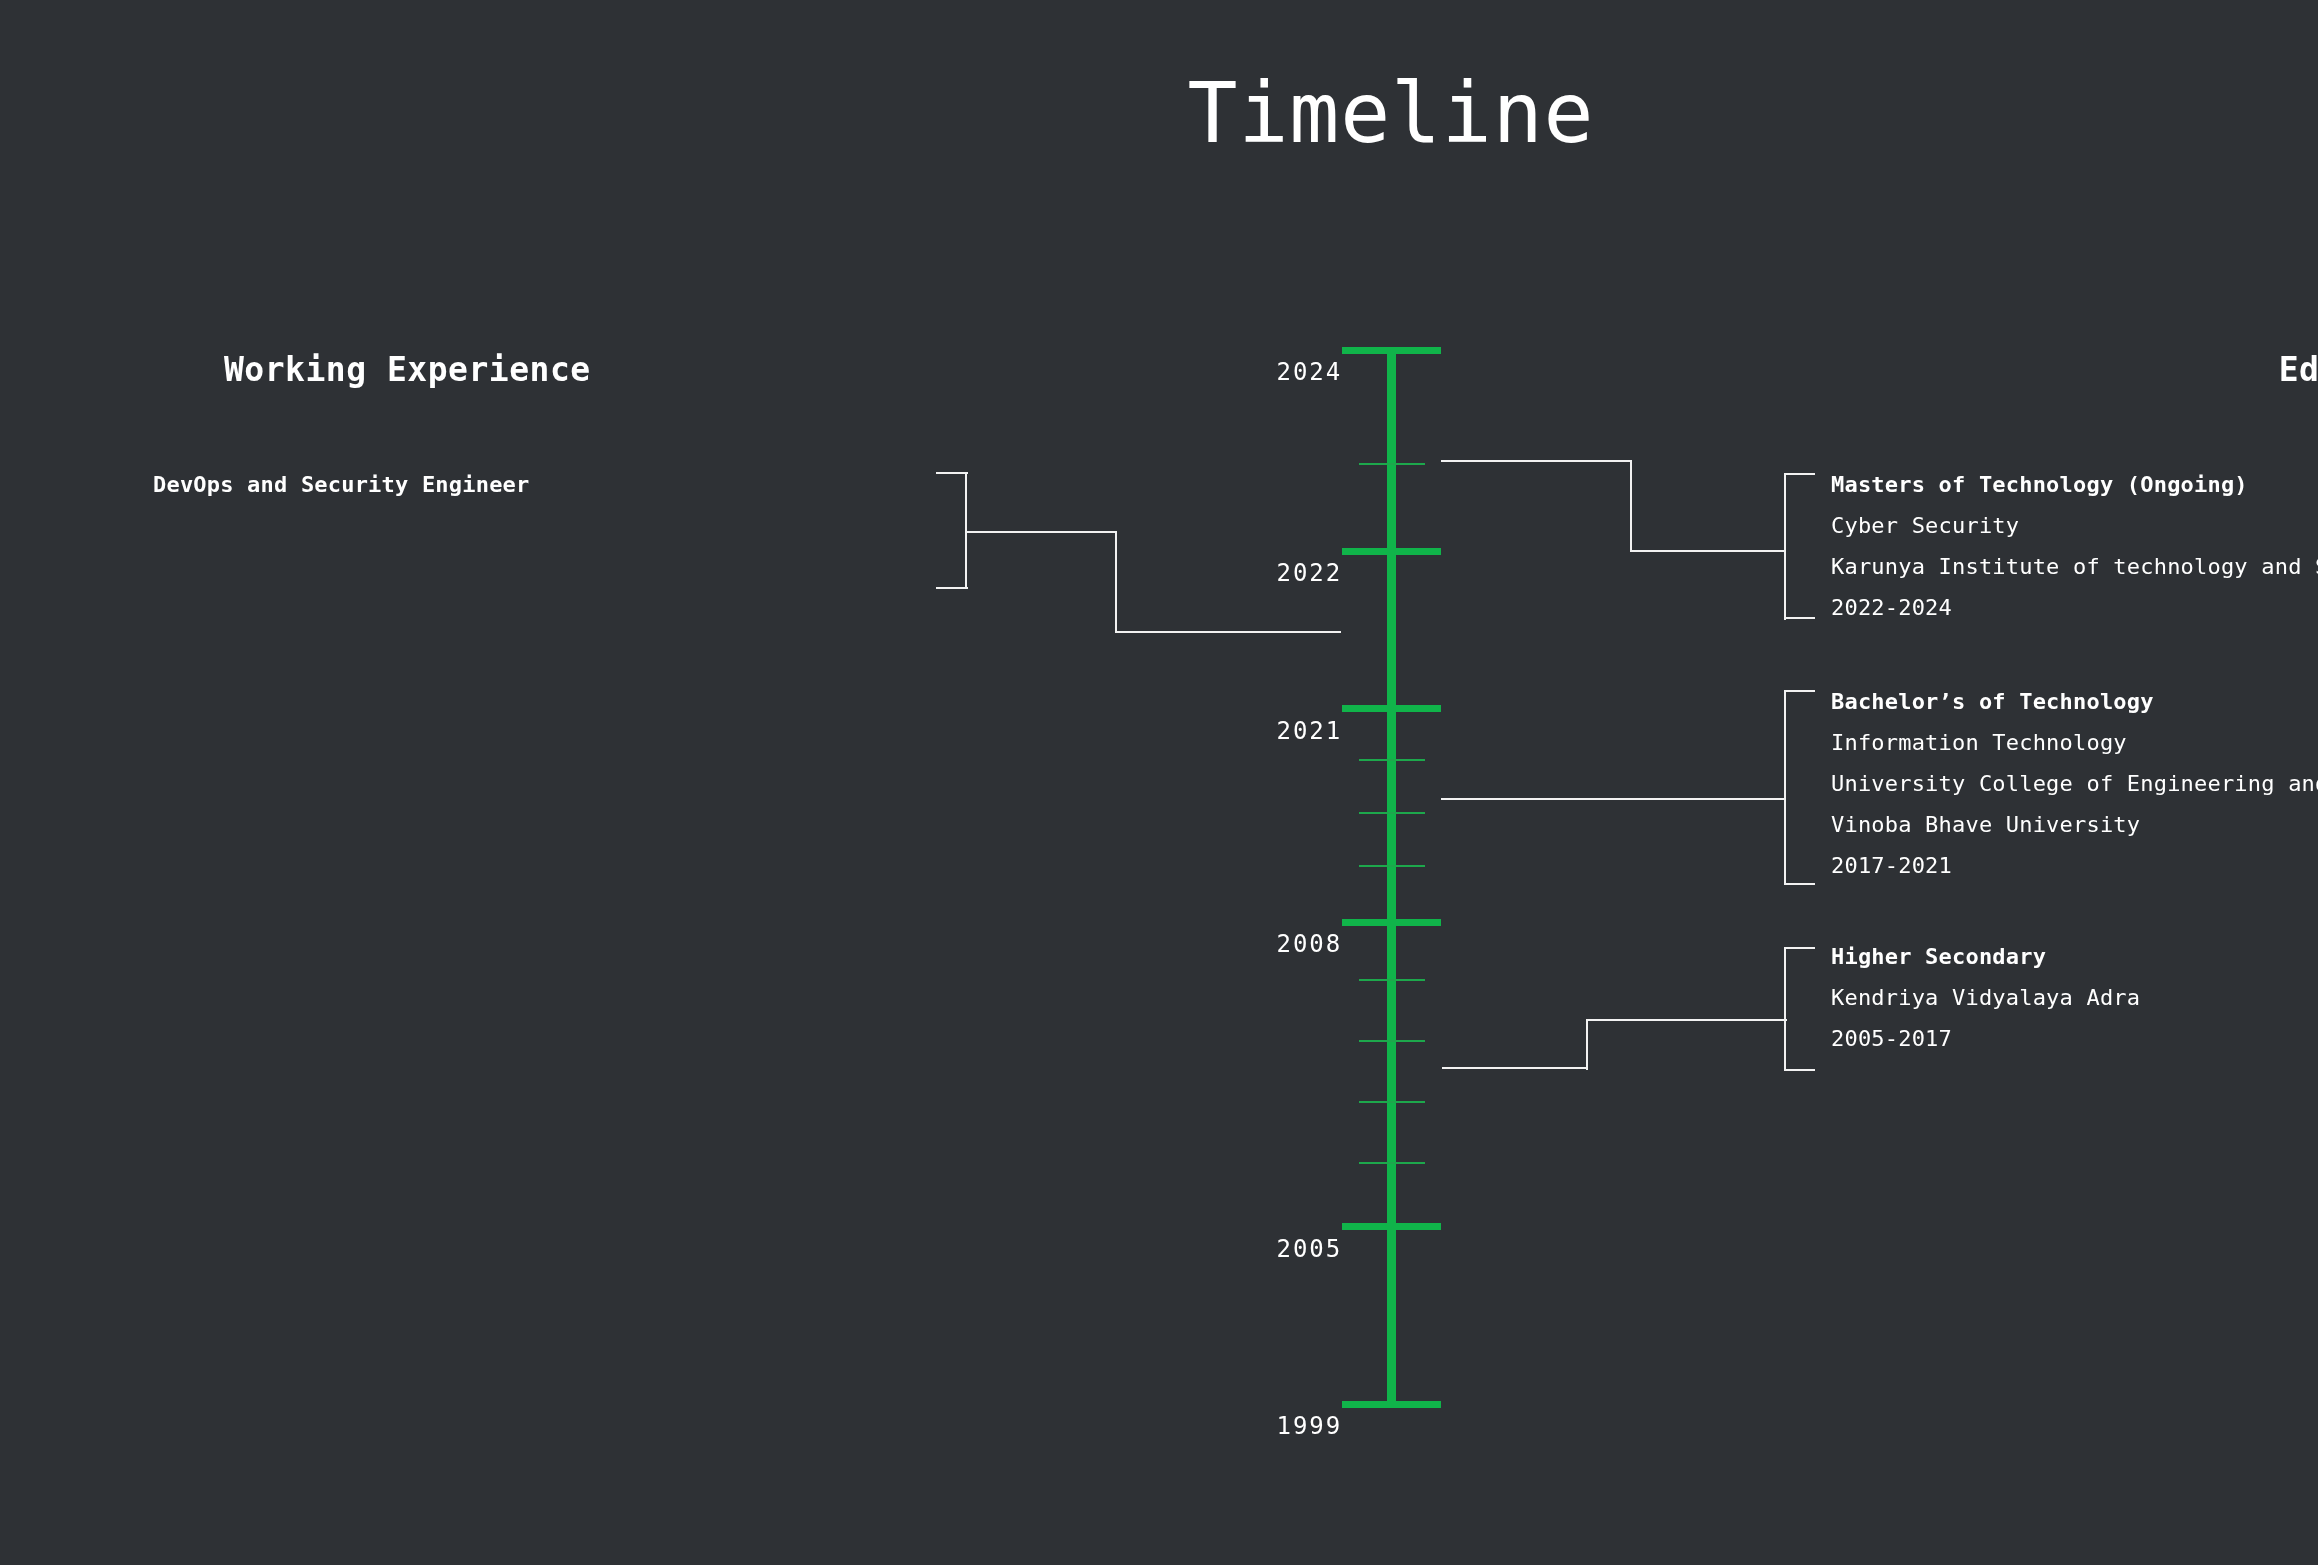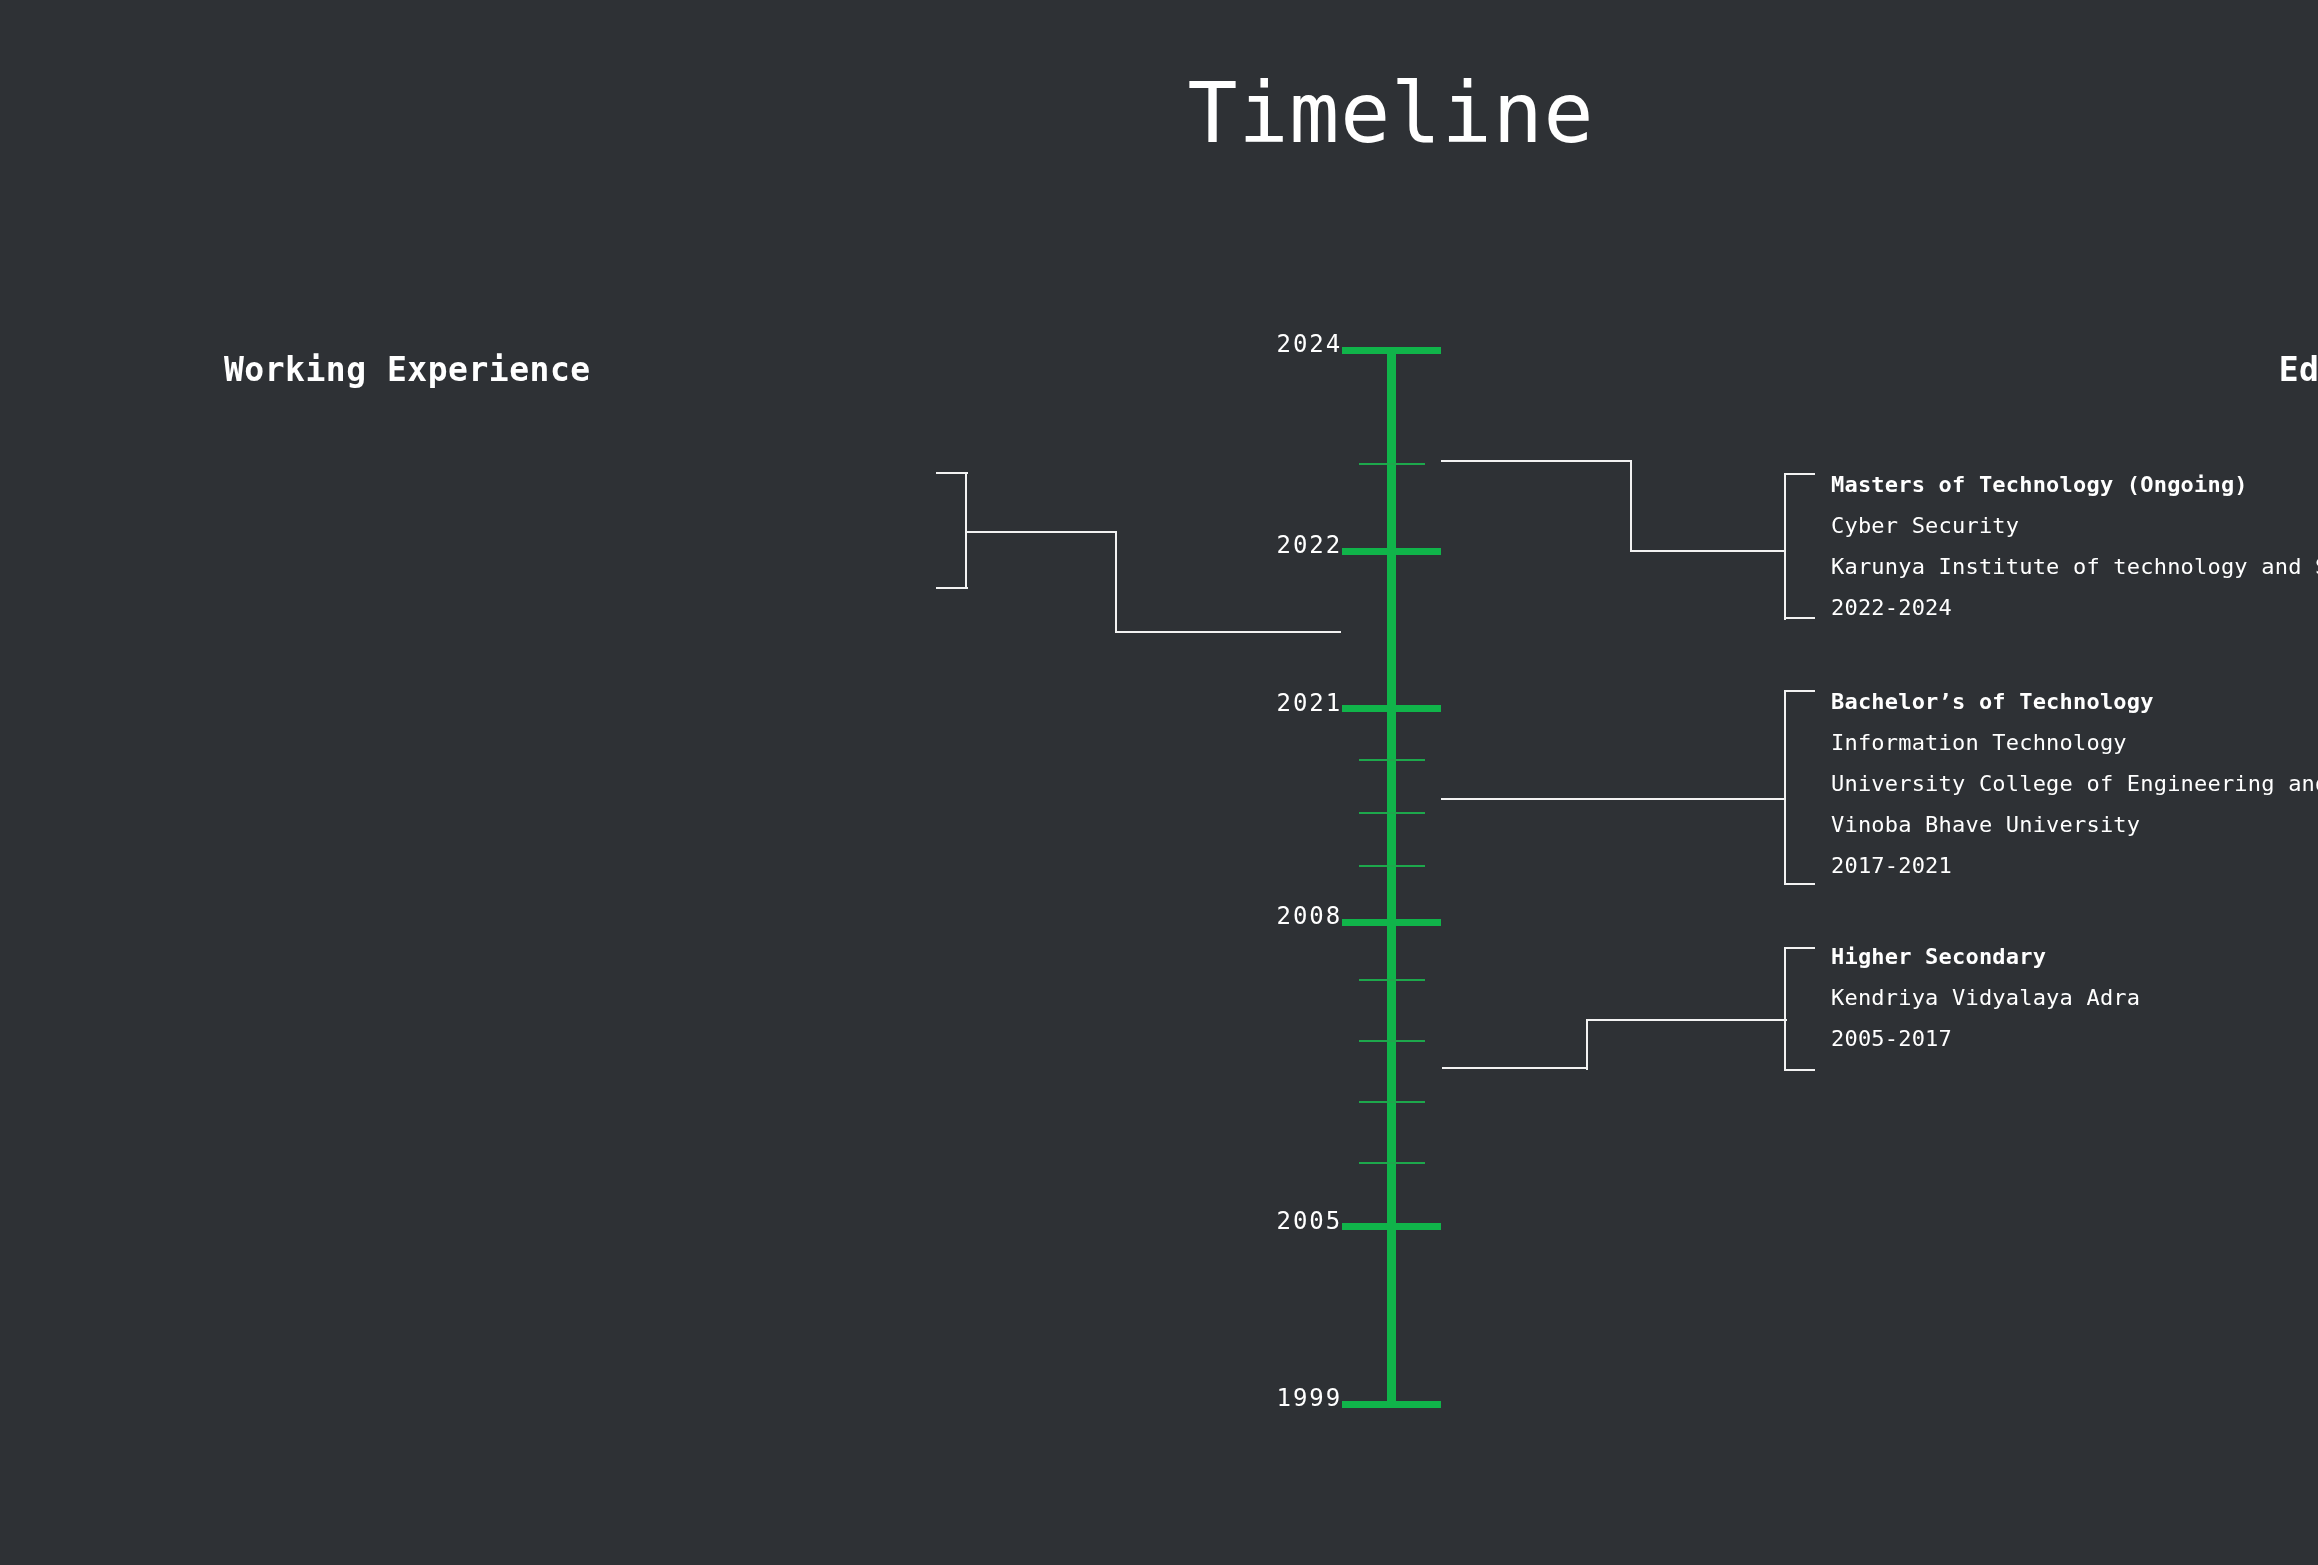--- a/index.html
+++ b/index.html
@@ -87,20 +87,21 @@
     background: #1da84c;
   }
   .year-label {
     position: absolute;
     width: 121px;
     text-align: right;
     font-size: 24px;
     letter-spacing: 1.9px;
     color: #ffffff;
     white-space: nowrap;
+    margin-top: 28px;
   }
 
   
   .conn-h, .conn-v {
     position: absolute;
     background: #f2f2f2;
   }
   .conn-h { height: 2.3px; }
   .conn-v { width: 2.3px; }
 </style>
@@ -164,20 +165,21 @@
   <div class="conn-h" style="left:1784px; top:883px; width:31px"></div>
 
   <div class="conn-h" style="left:1442px; top:1067px; width:146px"></div>
   <div class="conn-v" style="left:1586px; top:1019px; height:51px"></div>
   <div class="conn-h" style="left:1586px; top:1019px; width:201px"></div>
   <div class="conn-v" style="left:1784px; top:947px; height:124px"></div>
   <div class="conn-h" style="left:1784px; top:947px; width:31px"></div>
   <div class="conn-h" style="left:1784px; top:1069px; width:31px"></div>
 
   <div id="entry-work" class="entry">
+    <div class="line bold">DevOps and Security Engineer</div>
   </div>
 
   <div id="entry-masters" class="entry">
     <div class="line bold">Masters of Technology (Ongoing)</div>
     <div class="line">Cyber Security</div>
     <div class="line">Karunya Institute of technology and Sciences</div>
     <div class="line">2022-2024</div>
   </div>
 
   <div id="entry-bachelors" class="entry">

